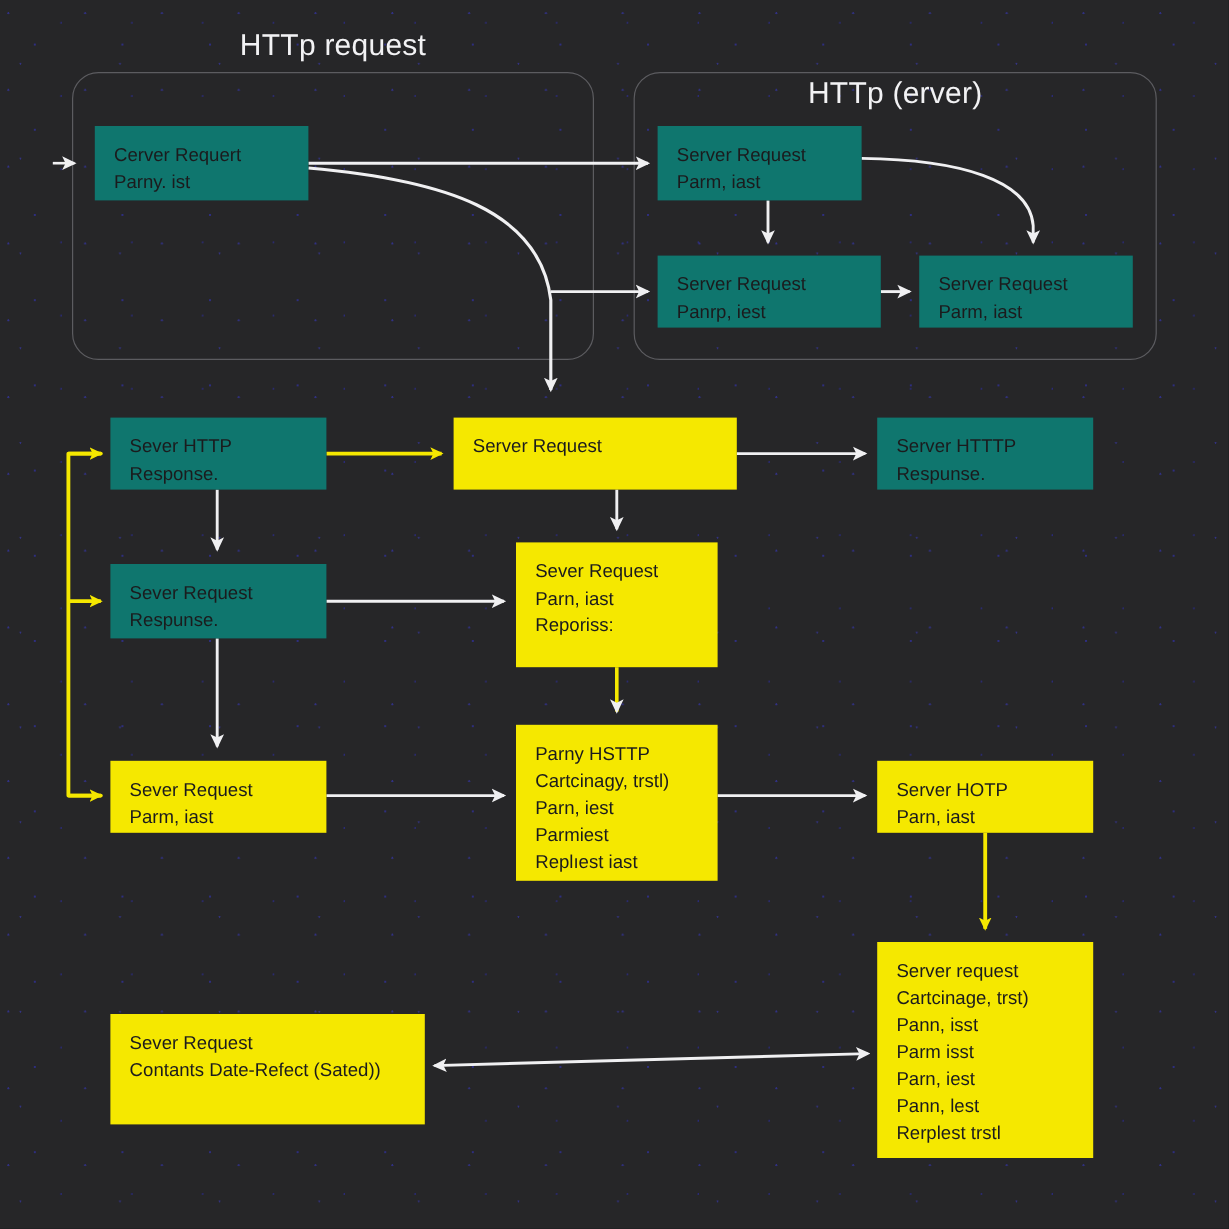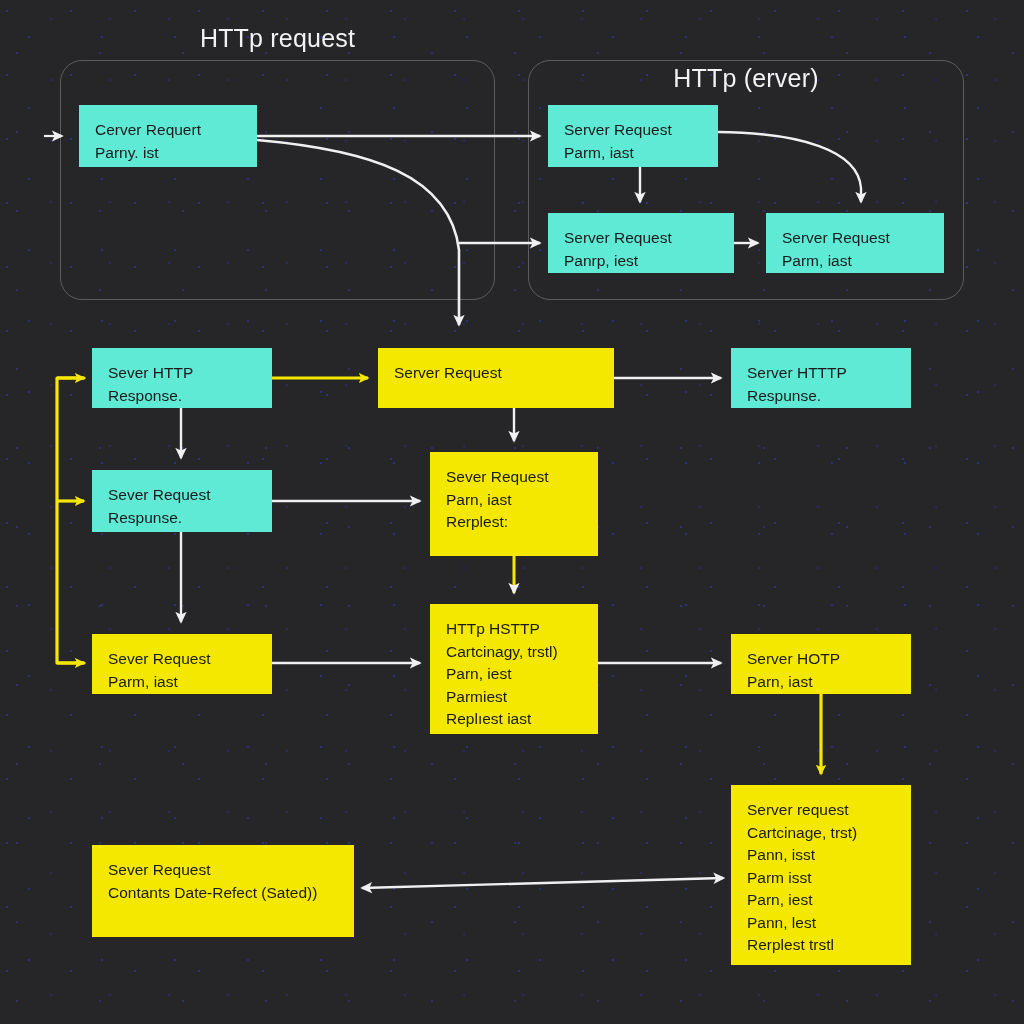--- a/index.html
+++ b/index.html
@@ -58,21 +58,21 @@
     box-sizing: border-box;
     z-index: 4;
     padding: 14px 16px 12px 16px;
     line-height: 22.5px;
     font-size: 15.5px;
     color: #1b1b1d;
     display: flex;
     flex-direction: column;
     justify-content: flex-start;
   }
-  .node.white { background: #5eead4; }
+  .node.white { background: #0f766e; }
   .node.yellow { background: #f5e800; }
   .node .ln { white-space: nowrap; }
 </style>
 </head>
 <body>
 
 <div id="canvas">
   <div id="noise"></div>
 
   <div id="groups">
@@ -206,28 +206,28 @@
         <div class="ln">Server HTTTP</div>
         <div class="ln">Respunse.</div>
       </div>
       <div class="node white" style="left: 92px; top: 470px; width: 180px; height: 62px;">
         <div class="ln">Sever Request</div>
         <div class="ln">Respunse.</div>
       </div>
       <div class="node yellow" style="left: 430px; top: 452px; width: 168px; height: 104px;">
         <div class="ln">Sever Request</div>
         <div class="ln">Parn, iast</div>
-        <div class="ln">Rerplest:</div>
+        <div class="ln">Reporiss:</div>
       </div>
       <div class="node yellow" style="left: 92px; top: 634px; width: 180px; height: 60px;">
         <div class="ln">Sever Request</div>
         <div class="ln">Parm, iast</div>
       </div>
       <div class="node yellow" style="left: 430px; top: 604px; width: 168px; height: 130px;">
-        <div class="ln">HTTp HSTTP</div>
+        <div class="ln">Parny HSTTP</div>
         <div class="ln">Cartcinagy, trstl)</div>
         <div class="ln">Parn, iest</div>
         <div class="ln">Parmiest</div>
         <div class="ln">Replıest iast</div>
       </div>
       <div class="node yellow" style="left: 731px; top: 634px; width: 180px; height: 60px;">
         <div class="ln">Server HOTP</div>
         <div class="ln">Parn, iast</div>
       </div>
       <div class="node yellow" style="left: 731px; top: 785px; width: 180px; height: 180px;">

